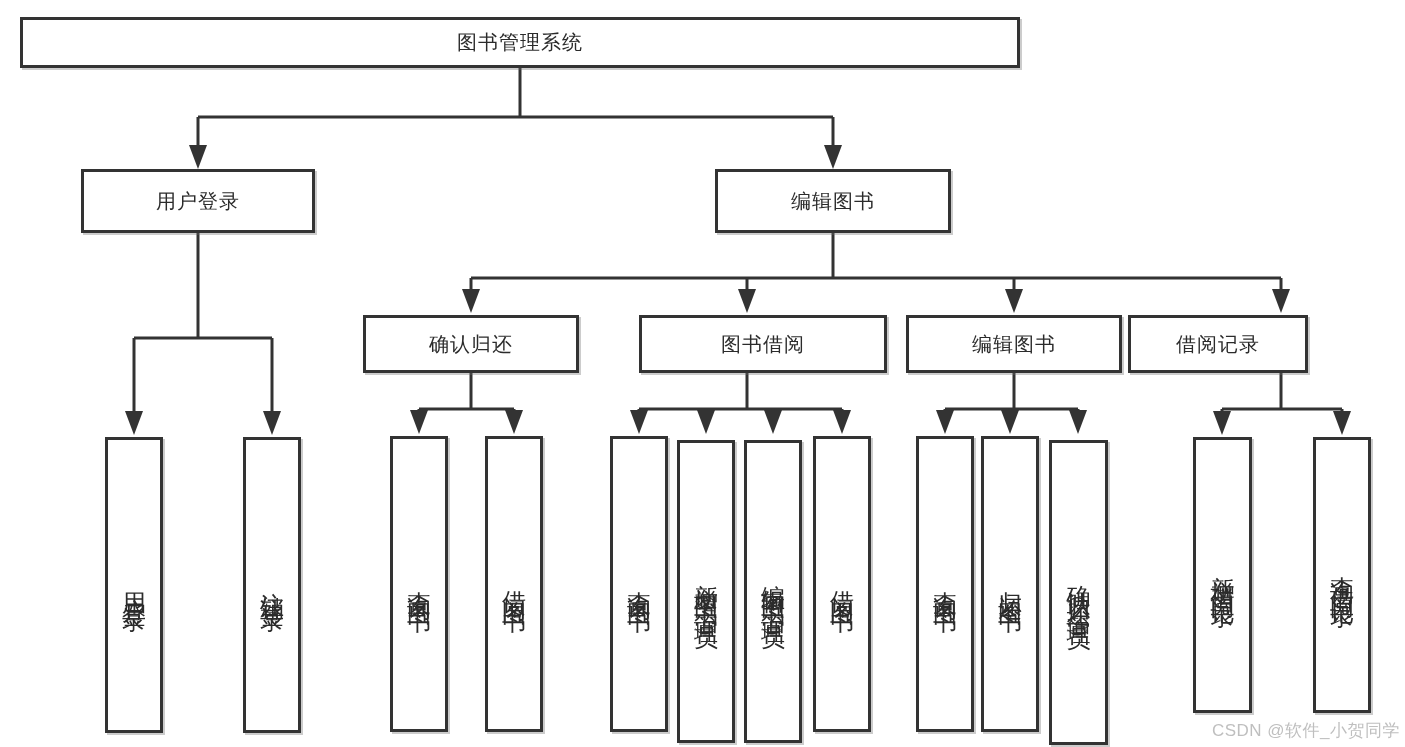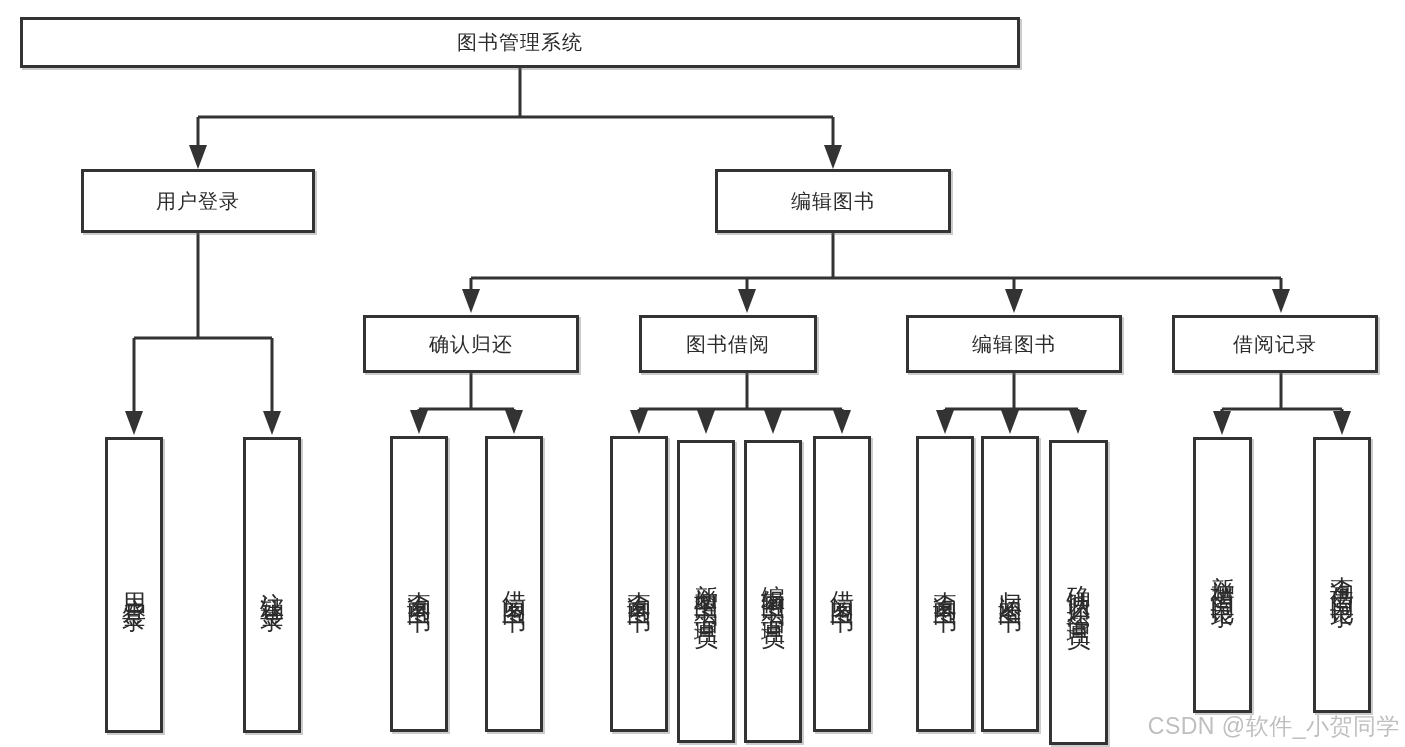--- a/index.html
+++ b/index.html
@@ -46,21 +46,21 @@
     line-height: 1;
     letter-spacing: 6px;
     color: #2b2b2b;
     font-family: "Liberation Serif", serif;
     white-space: nowrap;
   }
   .watermark {
     position: absolute;
     right: 5px;
     bottom: 5px;
-    font-size: 23px;
+    font-size: 17px;
     color: #bfbfbf;
     letter-spacing: 0.5px;
     z-index: 2;
     white-space: nowrap;
     margin-top: 28px;
   }
 </style>
 </head>
 <body>
 
@@ -139,27 +139,27 @@
   <div class="node" style="left:81px; top:169px; width:234px; height:64px">
     <span class="h-label">用户登录</span>
   </div>
   <div class="node" style="left:715px; top:169px; width:236px; height:64px">
     <span class="h-label">编辑图书</span>
   </div>
 
   <div class="node" style="left:363px; top:315px; width:216px; height:58px">
     <span class="h-label">确认归还</span>
   </div>
-  <div class="node" style="left:639px; top:315px; width:178px; height:58px">
+  <div class="node" style="left:639px; top:315px; width:248px; height:58px">
     <span class="h-label">图书借阅</span>
   </div>
   <div class="node" style="left:906px; top:315px; width:216px; height:58px">
     <span class="h-label">编辑图书</span>
   </div>
-  <div class="node" style="left:1172px; top:315px; width:206px; height:58px">
+  <div class="node" style="left:1128px; top:315px; width:180px; height:58px">
     <span class="h-label">借阅记录</span>
   </div>
 
   <div class="node" style="left:105px; top:437px; width:58px; height:296px">
     <span class="v-label">用户登录</span>
   </div>
   <div class="node" style="left:243px; top:437px; width:58px; height:296px">
     <span class="v-label">注销登录</span>
   </div>
 

